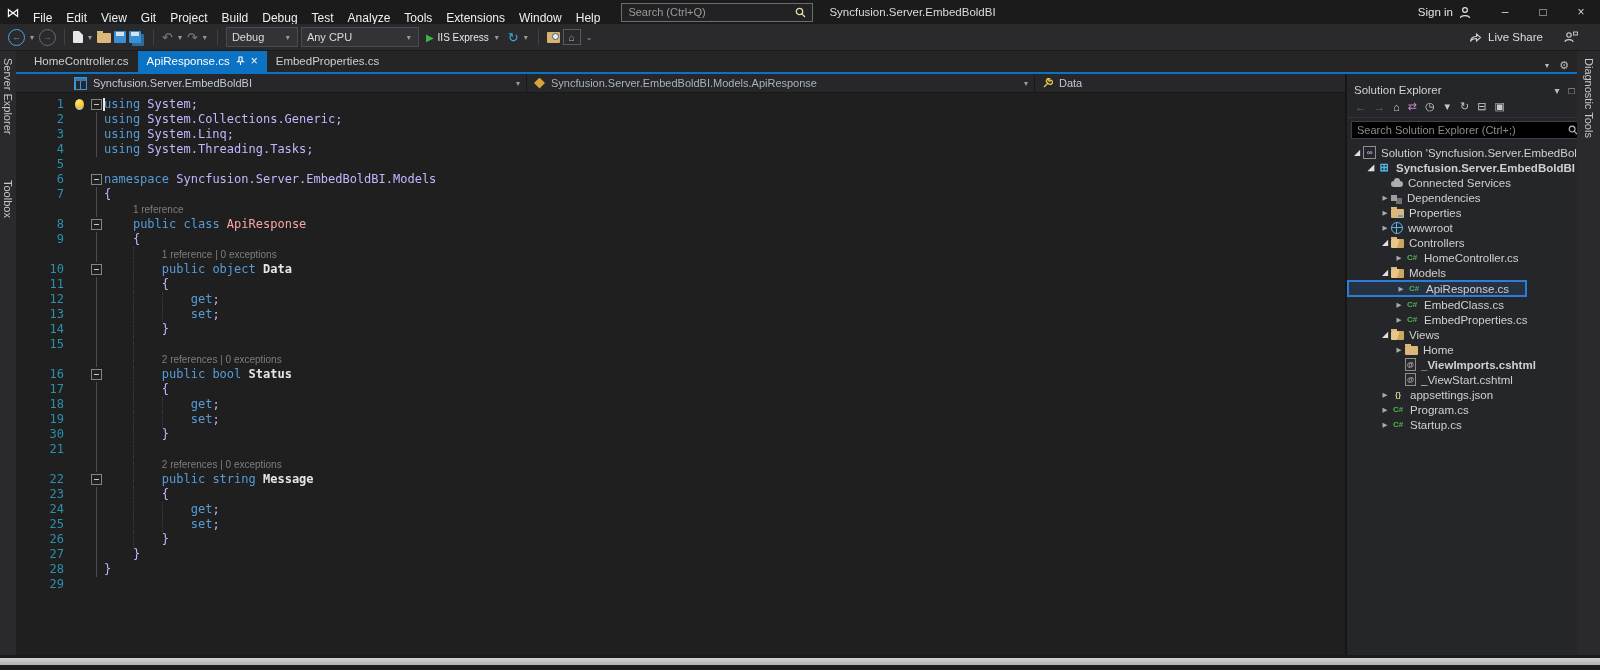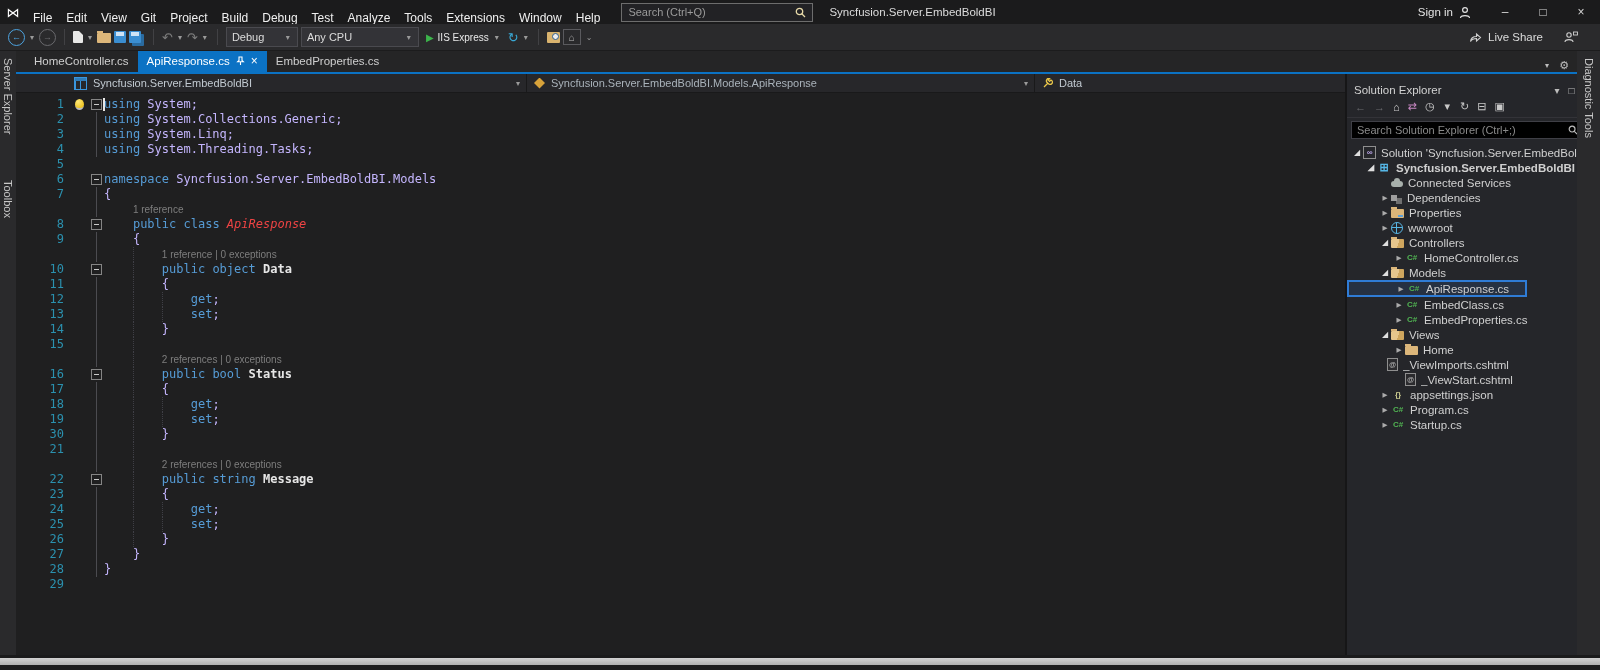--- a/index.html
+++ b/index.html
@@ -89,21 +89,21 @@
   .crow{height:15px;line-height:15px;display:flex;position:relative;padding-left:20px;
         font-family:"DejaVu Sans Mono",monospace;font-size:12px;}
   .lnum{width:34px;flex:none;text-align:right;padding-right:6px;color:#2b91af;box-sizing:border-box;}
   .bulbcol{width:18px;flex:none;display:flex;align-items:center;justify-content:center;}
   .foldcol{width:16px;flex:none;display:flex;align-items:center;justify-content:center;}
   .fold-box{width:9px;height:9px;border:1px solid #858585;background:#1f1f20;box-sizing:content-box;
             background-image:linear-gradient(#c8c8c8,#c8c8c8);background-size:5px 1px;
             background-position:center;background-repeat:no-repeat;}
   .fold-vline{width:0;height:15px;border-left:1px solid #4b4b50;}
   .codeline{white-space:pre;color:#d4d4d4;}
-  .tok-k{color:#569cd6;} .tok-p{color:#c4b5fd;} .tok-t{color:#ef4444;font-style:italic;} .tok-d{color:#e6e6e6;font-weight:bold;}
+  .tok-k{color:#569cd6;} .tok-p{color:#c4b5fd;} .tok-t{color:#fca5a5;} .tok-d{color:#e6e6e6;font-weight:bold;}
   .lens{font-family:"Liberation Sans",sans-serif;font-size:10px;color:#7e7e7e;}
   .iguide{position:absolute;top:0;bottom:0;border-left:1px dotted #3f3f46;}
   .bulb{width:9px;height:9px;border-radius:50%;background:radial-gradient(circle at 35% 30%,#ffe97a,#e8b703);
         border-bottom:2px solid #bdbdbd;}
   .caret{position:absolute;width:1.5px;top:1px;height:13px;background:#e8e8e8;}
 
   
   .se-panel{flex:1;background:#25262a;border-left:2px solid #161617;display:flex;flex-direction:column;}
   .se-head{height:22px;display:flex;align-items:flex-end;padding:0 7px;color:#d2d2d2;font-size:11.5px;}
   .se-head .ttl{flex:1;}
@@ -691,21 +691,21 @@
           <div class="trow" style="padding-left: 32px;">
             <span class="arr e">◢</span>
             <span class="ti ti-foldero"></span>
             <span class="tlabel">Views</span>
           </div>
           <div class="trow" style="padding-left: 46px;">
             <span class="arr c">▶</span>
             <span class="ti ti-folderc"></span>
             <span class="tlabel">Home</span>
           </div>
-          <div class="trow" style="padding-left: 28px;">
+          <div class="trow" style="padding-left: 46px; font-weight: bold;">
             <span class="arr "></span>
             <span class="ti ti-cshtml">@</span>
             <span class="tlabel">_ViewImports.cshtml</span>
           </div>
           <div class="trow" style="padding-left: 46px;">
             <span class="arr "></span>
             <span class="ti ti-cshtml">@</span>
             <span class="tlabel">_ViewStart.cshtml</span>
           </div>
           <div class="trow" style="padding-left: 32px;">

